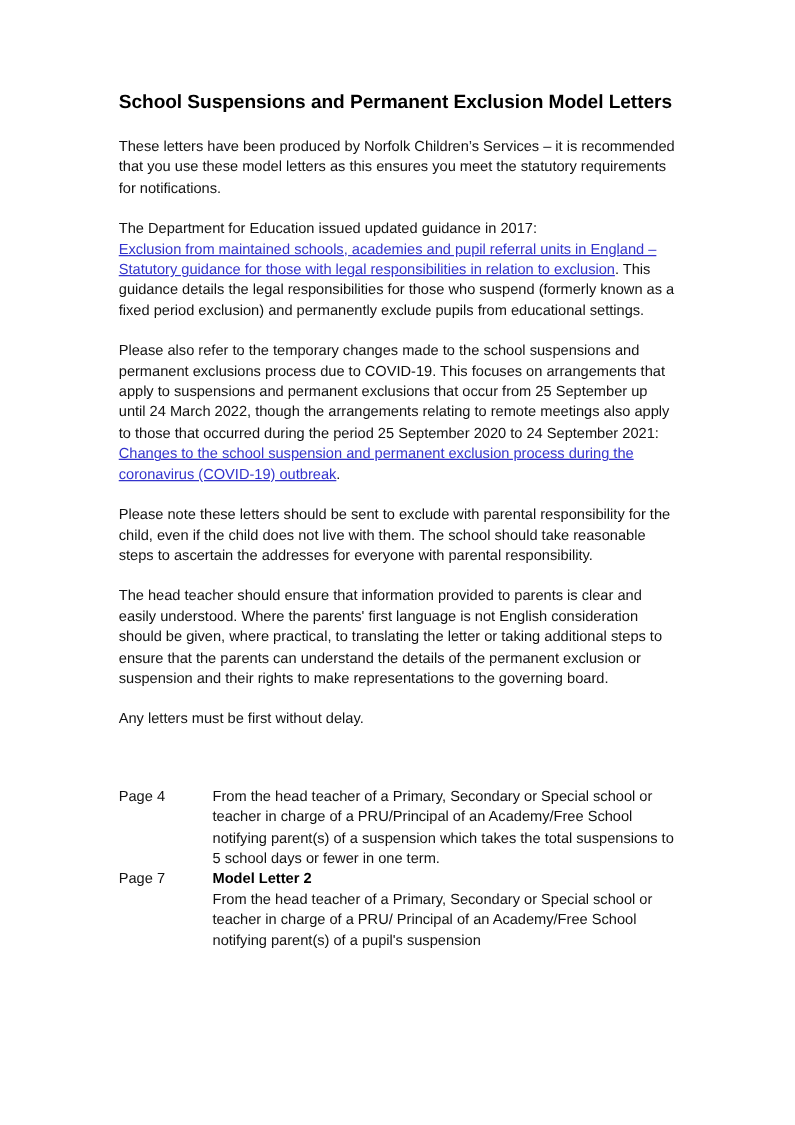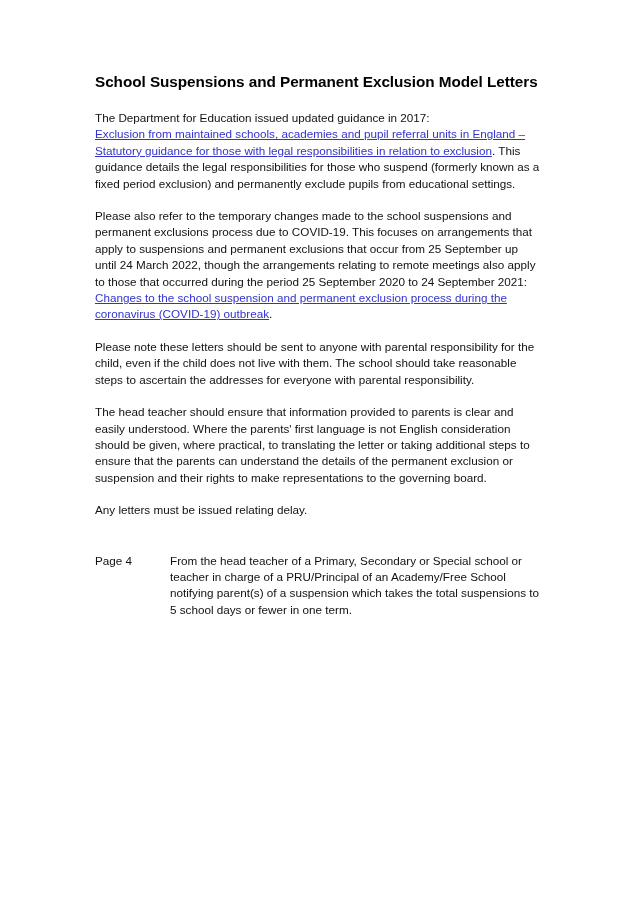--- a/index.html
+++ b/index.html
@@ -44,21 +44,21 @@
     text-align: left;
     color: #111;
   }
   a.doclink {
     color: #3333cc;
   }
   .spacer-before-list {
     height: 18px;
   }
   .toc {
-    margin-top: 0px;
+    margin-top: 12px;
   }
   .toc-row {
     display: flex;
     align-items: flex-start;
     font-size: 11.7px;
     line-height: 16.4px;
   }
   .toc-page {
     width: 75px;
     flex: 0 0 75px;
@@ -88,42 +88,50 @@
 </style>
 </head>
 <body>
 
 <div class="page">
 
   <div class="content">
 
     <h1 class="doc-title">School Suspensions and Permanent Exclusion Model Letters</h1>
 
+    <p class="para">These letters have been produced by Norfolk Children’s Services – it is recommended that you use these model letters as this ensures you meet the statutory requirements for notifications.</p>
 
     <p class="para"><span>The Department for Education issued updated guidance in 2017:</span><br><a class="doclink" href="#">Exclusion from maintained schools, academies and pupil referral units in England – Statutory guidance for those with legal responsibilities in relation to exclusion</a><span>.  This guidance details the legal responsibilities for those who suspend (formerly known as a fixed period exclusion) and permanently exclude pupils from educational settings.</span></p>
 
     <p class="para"><span>Please also refer to the temporary changes made to the school suspensions and permanent exclusions process due to COVID-19. This focuses on arrangements that apply to suspensions and permanent exclusions that occur from 25 September up until 24 March 2022, though the arrangements relating to remote meetings also apply to those that occurred during the period 25 September 2020 to 24 September 2021: </span><a class="doclink" href="#">Changes to the school suspension and permanent exclusion process during the coronavirus (COVID-19) outbreak</a><span>.</span></p>
 
-    <p class="para">Please note these letters should be sent to anyone with parental responsibility for the child, even if the child does not live with them.  The school should take reasonable steps to ascertain the addresses for everyone with parental responsibility.</p>
+    <p class="para">Please note these letters should be sent to exclude with parental responsibility for the child, even if the child does not live with them.  The school should take reasonable steps to ascertain the addresses for everyone with parental responsibility.</p>
 
     <p class="para">The head teacher should ensure that information provided to parents is clear and easily understood. Where the parents' first language is not English consideration should be given, where practical, to translating the letter or taking additional steps to ensure that the parents can understand the details of the permanent exclusion or suspension and their rights to make representations to the governing board.</p>
 
-    <p class="para">Any letters must be issued relating delay.</p>
+    <p class="para">Any letters must be first without delay.</p>
 
     <div class="spacer-before-list"></div>
 
     <div class="toc">
 
       <div class="toc-row">
         <div class="toc-page">Page 4</div>
         <div class="toc-body">
           <div class="toc-desc">From the head teacher of a Primary, Secondary or Special school or teacher in charge of a PRU/Principal of an Academy/Free School notifying parent(s) of a suspension which takes the total suspensions to 5 school days or fewer in one term.</div>
         </div>
       </div>
 
+      <div class="toc-row">
+        <div class="toc-page">Page 7</div>
+        <div class="toc-body">
+          <div class="toc-letter-title">Model Letter 2</div>
+          <div class="toc-desc">From the head teacher of a Primary, Secondary or Special school or teacher in charge of a PRU/ Principal of an Academy/Free School notifying parent(s) of a pupil's suspension</div>
+        </div>
+      </div>
 
     </div>
 
   </div>
 
   <div class="footer-pagenum">2</div>
 
 </div>
 
 </body></html>

